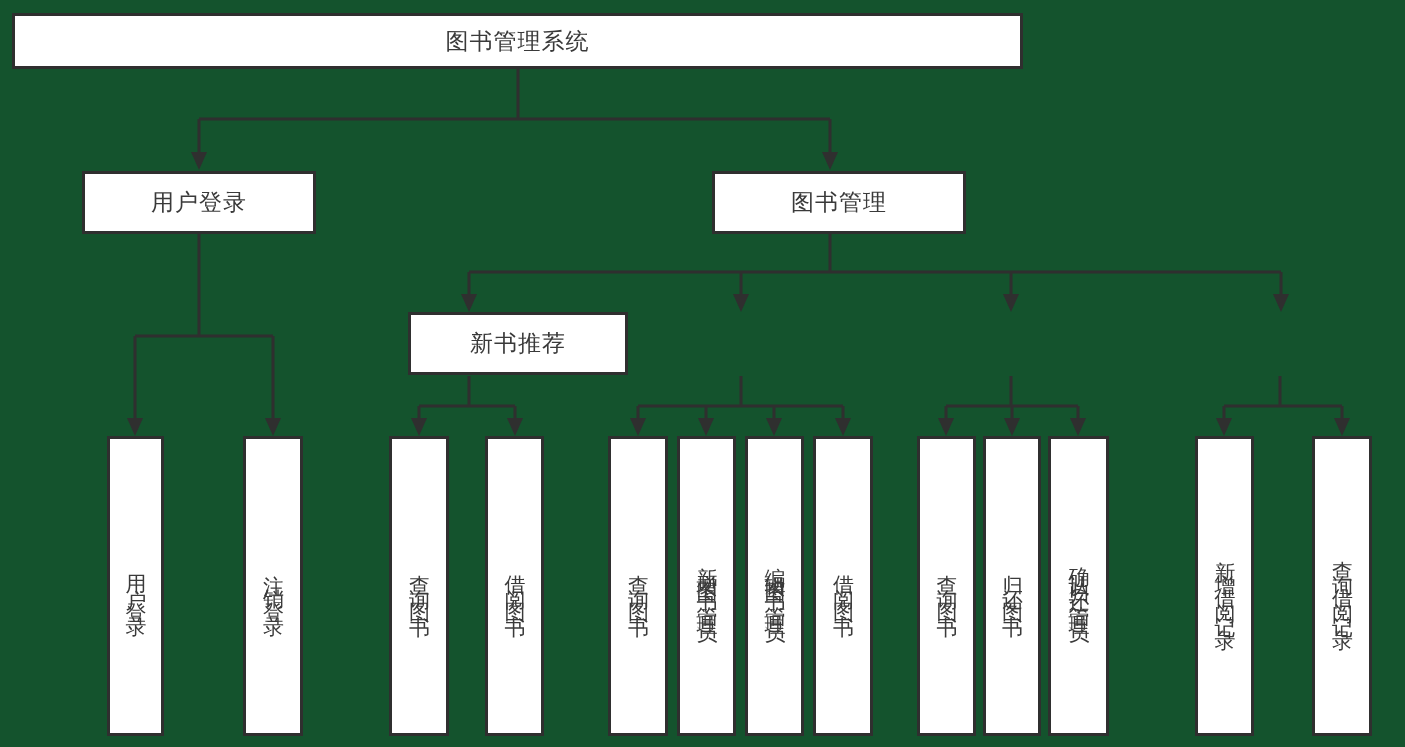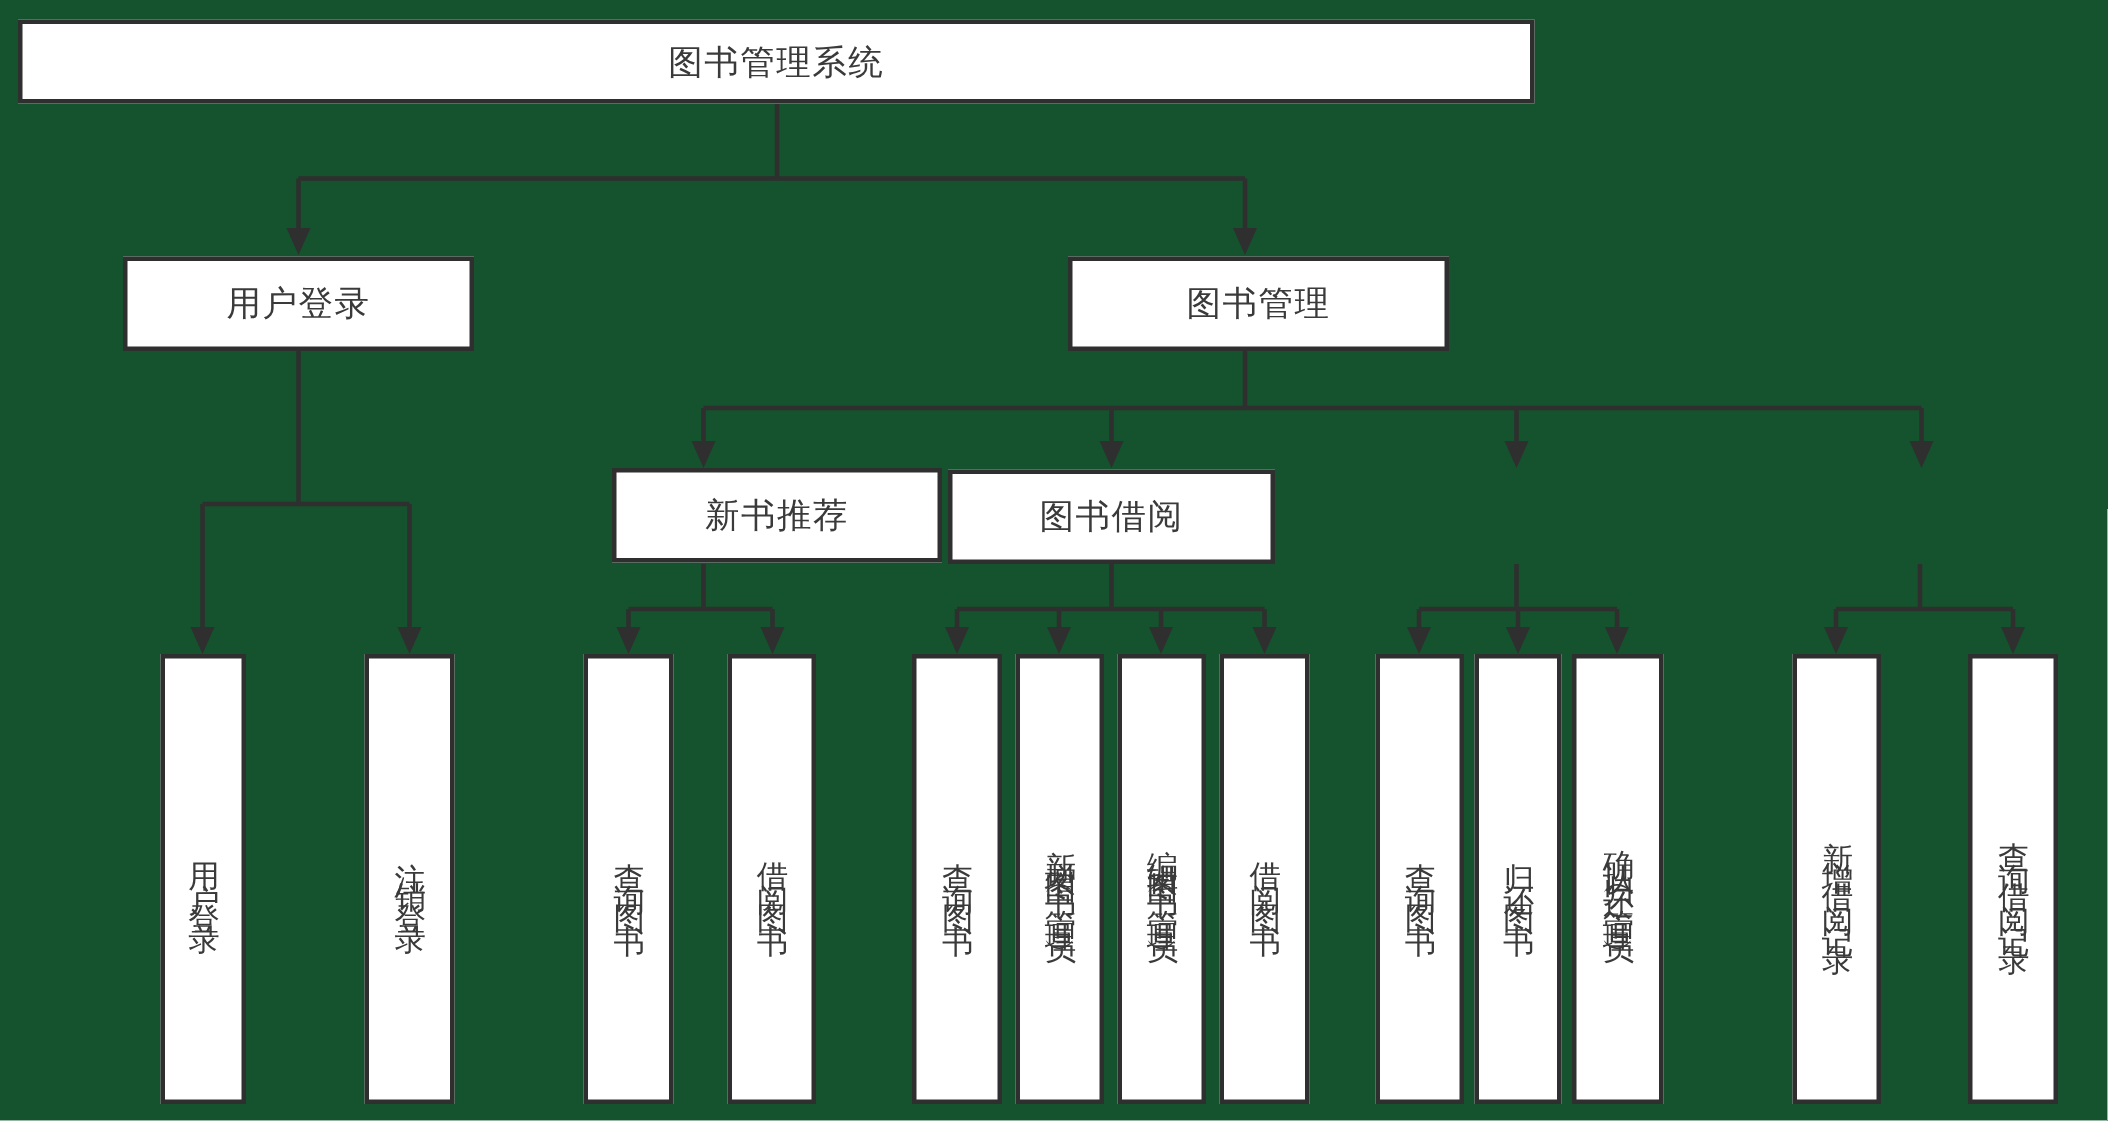--- a/index.html
+++ b/index.html
@@ -141,23 +141,20 @@
   <div class="node hnode n-user-login">
     <span>用户登录</span>
   </div>
   <div class="node hnode n-book-mgmt">
     <span>图书管理</span>
   </div>
 
   <div class="node hnode n-new-book-rec">
     <span>新书推荐</span>
   </div>
-  <div class="node hnode n-book-borrow">
-    <span>图书借阅</span>
-  </div>
 
   <div class="node vnode n-a1">
     <span class="vtext">用户登录</span>
   </div>
   <div class="node vnode n-a2">
     <span class="vtext">注销登录</span>
   </div>
 
   <div class="node vnode n-b1">
     <span class="vtext">查询图书</span>

